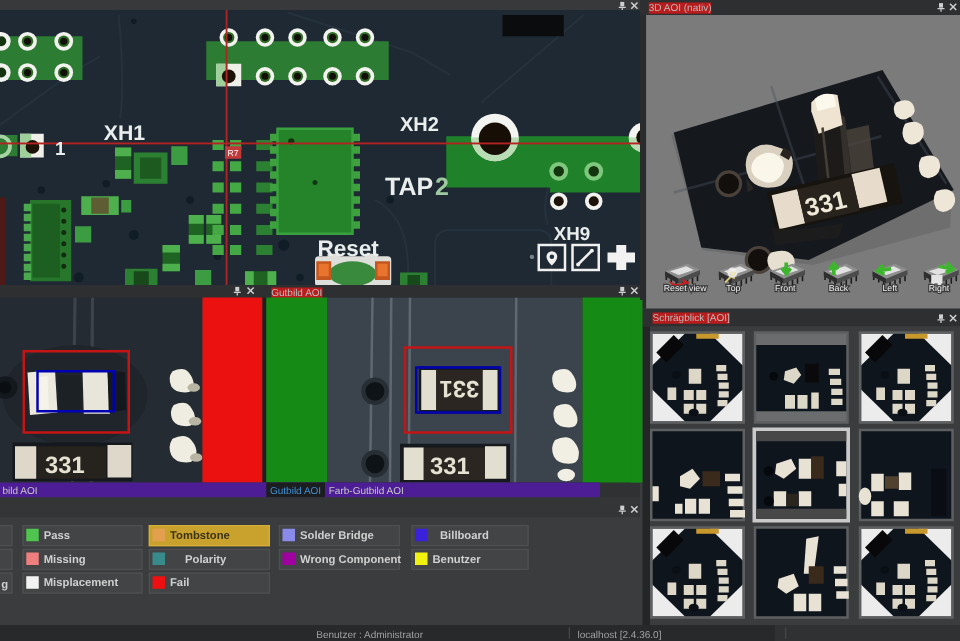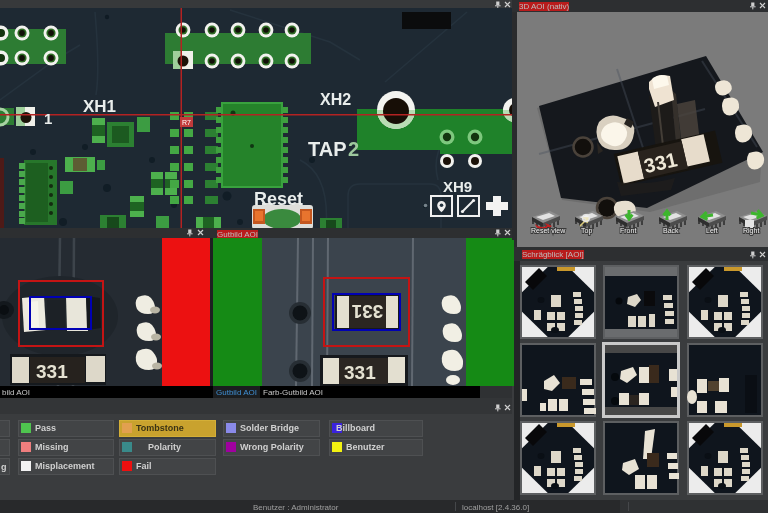--- a/index.html
+++ b/index.html
@@ -383,21 +383,21 @@
       <path d="M182 114 q10 -5 15 1 t4 11 q0 7 -8 7 q-9 0 -12 -6 q-3 -7 1 -13 z"></path>
       <ellipse cx="191" cy="142" rx="7" ry="5"></ellipse>
     </g>
 
     <rect x="62" y="40" width="85" height="68" fill="none" stroke="#c41414" stroke-width="2"></rect>
     <rect x="71" y="56" width="67" height="36" fill="none" stroke="#0000b4" stroke-width="2"></rect>
   </svg>
 
   <div class="abs" style="left:466px;top:238px;width:48px;height:148px;background:#158a15;"></div>
 
-  <div class="abs" style="left:0;top:386px;width:480px;height:12px;background:#000000;color:#c8c8c8;font-size:8px;">
+  <div class="abs" style="left:0;top:386px;width:480px;height:12px;background:#4c1d95;color:#c8c8c8;font-size:8px;">
     <span class="abs" style="left:2px;top:2px;">bild AOI</span>
     <span class="abs" style="left:213px;top:0;width:47px;height:12px;background:#1b1d1f;"></span>
     <span class="abs" style="left:216px;top:2px;color:#3f8fd4;">Gutbild AOI</span>
     <span class="abs" style="left:263px;top:2px;">Farb-Gutbild AOI</span>
   </div>
 
   <div class="abs" style="left:0;top:398px;width:512px;height:102px;background:#3a3c3e;"></div>
   <div class="abs" style="left:0;top:398px;width:512px;height:16px;background:#333537;"></div>
   <svg class="abs" style="left:494px;top:404px" width="18" height="9" viewBox="0 0 18 9">
     <rect x="2.2" y="0.5" width="3.2" height="3.6" fill="#cfcfcf"></rect>
@@ -415,31 +415,31 @@
     <span class="abs" style="left:21px;top:8.5px;width:10px;height:10px;background:#4fc44f;"></span>
     <span class="abs" style="left:35px;top:9px;">Pass</span>
     <span class="abs" style="left:119px;top:6px;width:95px;height:15px;background:#c9a22e;border:1px solid #d4af37;"></span>
     <span class="abs" style="left:122px;top:8.5px;width:10px;height:10px;background:#e2a04f;"></span>
     <span class="abs" style="left:136px;top:9px;color:#3a3214;">Tombstone</span>
     <span class="abs" style="left:223px;top:6px;width:95px;height:15px;background:#424446;border:1px solid #4e5052;"></span>
     <span class="abs" style="left:226px;top:8.5px;width:10px;height:10px;background:#8a8aea;"></span>
     <span class="abs" style="left:240px;top:9px;">Solder Bridge</span>
     <span class="abs" style="left:329px;top:6px;width:92px;height:15px;background:#424446;border:1px solid #4e5052;"></span>
     <span class="abs" style="left:332px;top:8.5px;width:10px;height:10px;background:#3a22dd;"></span>
-    <span class="abs" style="left:336px;top:9px;">Billboard</span>
+    <span class="abs" style="left:352px;top:9px;">Billboard</span>
 
     <span class="abs" style="left:18px;top:25px;width:94px;height:15px;background:#424446;border:1px solid #4e5052;"></span>
     <span class="abs" style="left:21px;top:27.5px;width:10px;height:10px;background:#ef7e7e;"></span>
     <span class="abs" style="left:35px;top:28px;">Missing</span>
     <span class="abs" style="left:119px;top:25px;width:95px;height:15px;background:#424446;border:1px solid #4e5052;"></span>
     <span class="abs" style="left:122px;top:27.5px;width:10px;height:10px;background:#398a8a;"></span>
     <span class="abs" style="left:136px;top:28px;margin-left:12px;">Polarity</span>
     <span class="abs" style="left:223px;top:25px;width:95px;height:15px;background:#424446;border:1px solid #4e5052;"></span>
     <span class="abs" style="left:226px;top:27.5px;width:10px;height:10px;background:#a000a0;"></span>
-    <span class="abs" style="left:240px;top:28px;">Wrong Polarity</span>
+    <span class="abs" style="left:240px;top:28px;">Wrong Component</span>
     <span class="abs" style="left:329px;top:25px;width:92px;height:15px;background:#424446;border:1px solid #4e5052;"></span>
     <span class="abs" style="left:332px;top:27.5px;width:10px;height:10px;background:#f2f211;"></span>
     <span class="abs" style="left:346px;top:28px;">Benutzer</span>
 
     <span class="abs" style="left:18px;top:44px;width:94px;height:15px;background:#424446;border:1px solid #4e5052;"></span>
     <span class="abs" style="left:21px;top:46.5px;width:10px;height:10px;background:#f2f2f2;"></span>
     <span class="abs" style="left:35px;top:47px;">Misplacement</span>
     <span class="abs" style="left:119px;top:44px;width:95px;height:15px;background:#424446;border:1px solid #4e5052;"></span>
     <span class="abs" style="left:122px;top:46.5px;width:10px;height:10px;background:#ee1010;"></span>
     <span class="abs" style="left:136px;top:47px;">Fail</span>

